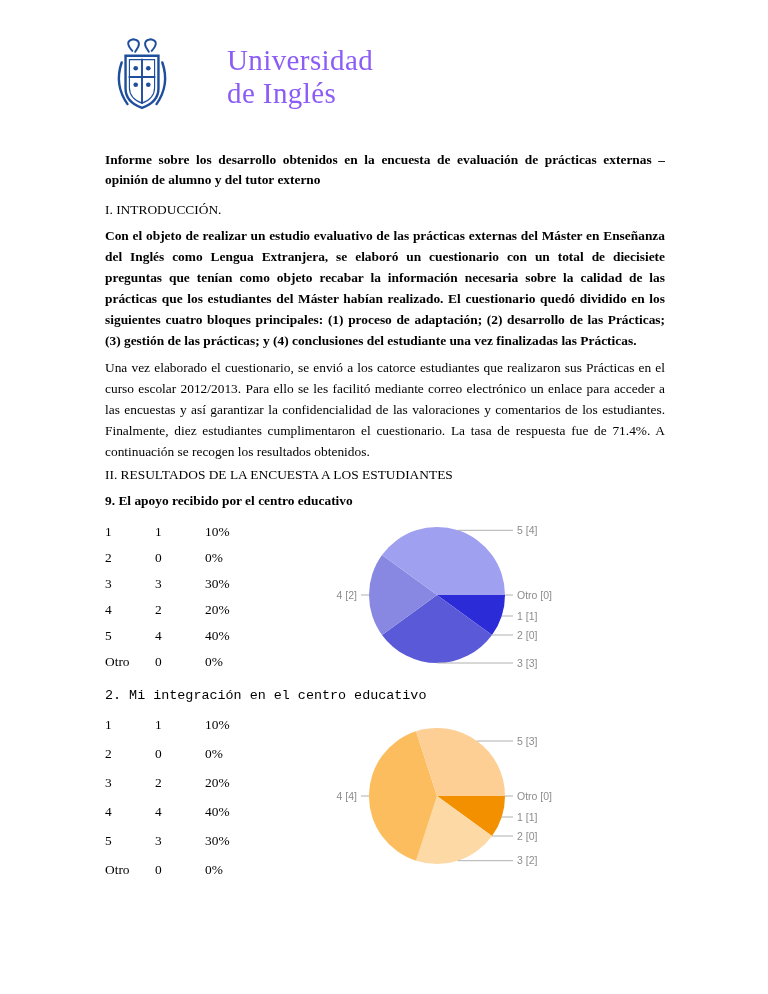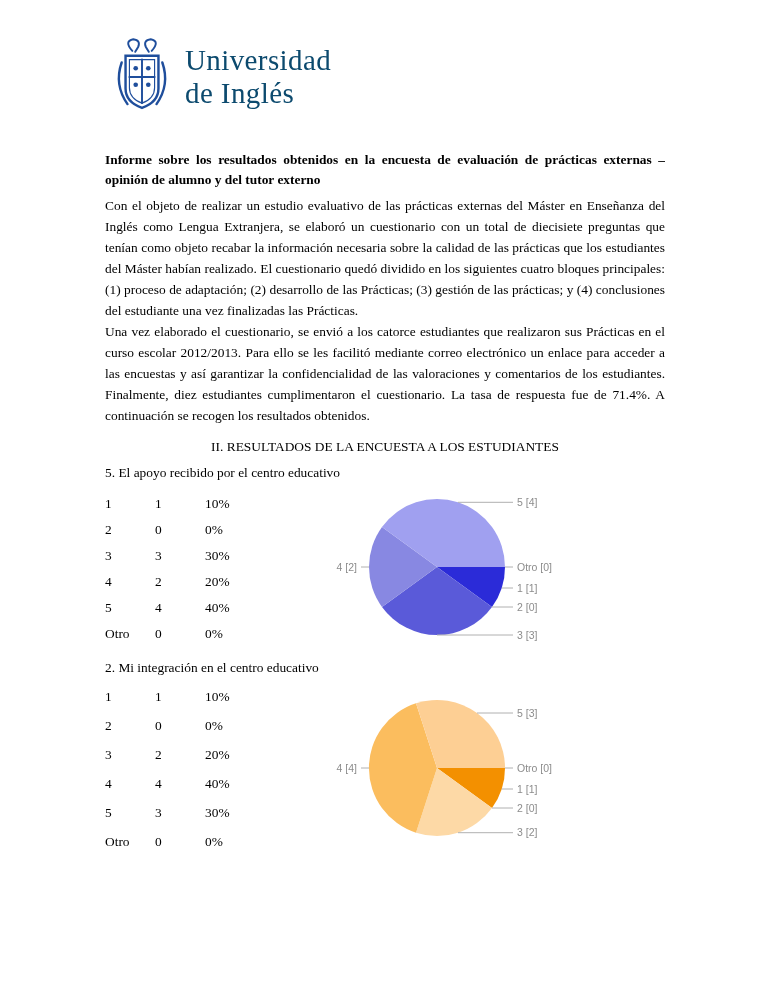--- a/index.html
+++ b/index.html
@@ -2,30 +2,30 @@
 <html><head>
 <meta charset="utf-8">
 <style>
   html,body{margin:0;padding:0;background:#ffffff;}
   .page{position:relative;width:768px;height:994px;background:#ffffff;overflow:hidden;
         font-family:"Liberation Serif",serif;color:#000;}
 
   
   .logo{position:absolute;left:112px;top:36px;display:flex;align-items:center;gap:13px;}
   .crest{width:60px;height:82px;}
-  .logo-text{color:#0c4a6e;}
+  .logo-text{color:#8b5cf6;margin-left:42px;}
   .logo-line{font-size:29px;line-height:33px;letter-spacing:0.4px;}
 
   
   .content{position:absolute;left:105px;top:150px;width:560px;font-size:13.4px;line-height:21px;}
   p{margin:0;}
   .doc-title{font-weight:bold;line-height:20px;}
   .just{text-align:justify;}
-  .mt9{margin-top:9px;} .mt8{margin-top:8px;} .mt7{margin-top:10px;text-align:center;}
-  .mt6{} .mt5{margin-top:5px;} .mt2{margin-top:2px;}
+  .mt9{margin-top:9px;} .mt8{margin-top:8px;font-family:Liberation Mono, monospace;} .mt7{margin-top:2px;}
+  .mt6{margin-top:6px;} .mt5{margin-top:5px;font-weight:bold;} .mt2{margin-top:2px;}
 
   
   .chart-row{display:flex;align-items:flex-start;}
   .freq-table{width:220px;padding-top:8px;}
   .freq-row{display:grid;grid-template-columns:50px 50px 1fr;height:26px;align-items:start;}
   .chart-row.second .freq-table{padding-top:6px;}
   .chart-row.second .freq-row{height:29px;}
   svg.pie{display:block;margin-top:6px;}
   svg.pie.second{margin-top:12px;}
   .pie-label{font-family:"Liberation Sans",sans-serif;font-size:10.5px;}
@@ -55,31 +55,32 @@
       </g>
     </svg>
     <div class="logo-text">
       <div class="logo-line">Universidad</div>
       <div class="logo-line">de Inglés</div>
     </div>
   </div>
 
   <div class="content">
 
-    <p class="doc-title just">Informe sobre los resultados obtenidos en la encuesta de evaluación de prácticas externas – opinión de alumno y del tutor externo</p>
+    <p class="doc-title just">Informe sobre los desarrollo obtenidos en la encuesta de evaluación de prácticas externas – opinión de alumno y del tutor externo</p>
 
+    <p class="mt9">I. INTRODUCCIÓN.</p>
 
     <p class="just mt5">Con el objeto de realizar un estudio evaluativo de las prácticas externas del Máster en Enseñanza del Inglés como Lengua Extranjera, se elaboró un cuestionario con un total de diecisiete preguntas que tenían como objeto recabar la información necesaria sobre la calidad de las prácticas que los estudiantes del Máster habían realizado. El cuestionario quedó dividido en los siguientes cuatro bloques principales: (1) proceso de adaptación; (2) desarrollo de las Prácticas; (3) gestión de las prácticas; y (4) conclusiones del estudiante una vez finalizadas las Prácticas.</p>
 
     <p class="just mt6">Una vez elaborado el cuestionario, se envió a los catorce estudiantes que realizaron sus Prácticas en el curso escolar 2012/2013. Para ello se les facilitó mediante correo electrónico un enlace para acceder a las encuestas y así garantizar la confidencialidad de las valoraciones y comentarios de los estudiantes. Finalmente, diez estudiantes cumplimentaron el cuestionario. La tasa de respuesta fue de 71.4%. A continuación se recogen los resultados obtenidos.</p>
 
     <p class="mt7">II. RESULTADOS DE LA ENCUESTA A LOS  ESTUDIANTES</p>
 
 
-    <p class="mt5">5. El apoyo recibido por el centro educativo</p>
+    <p class="mt5">9. El apoyo recibido por el centro educativo</p>
 
     <div class="chart-row mt2">
       <div class="freq-table">
           <div class="freq-row">
             <span>1</span>
             <span>1</span>
             <span>10%</span>
           </div>
           <div class="freq-row">
             <span>2</span>

